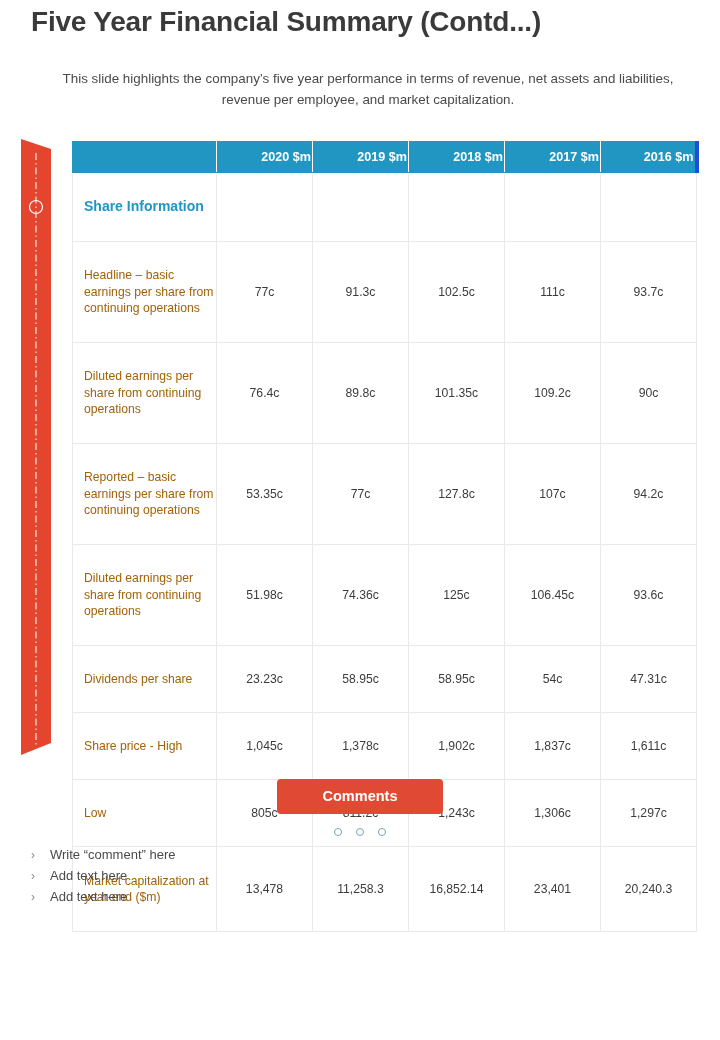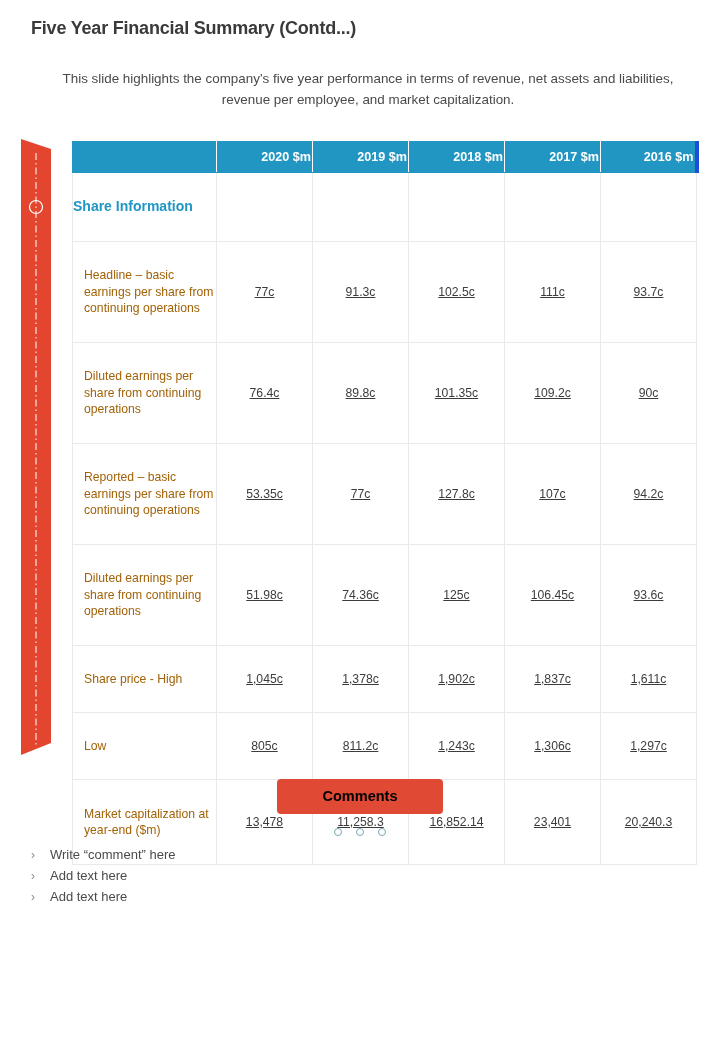--- a/index.html
+++ b/index.html
@@ -13,22 +13,22 @@
     position: relative;
     font-family: "Liberation Sans", sans-serif;
     color: #3c3c3c;
     overflow: hidden;
   }
 
   
   .slide-title {
     position: absolute;
     left: 31px;
-    top: 18px;
-    font-size: 18px;
+    top: 6px;
+    font-size: 28px;
     font-weight: bold;
     letter-spacing: -0.2px;
     color: #3a3a3a;
   }
   .slide-subtitle {
     position: absolute;
     left: 38px;
     top: 68px;
     width: 660px;
     font-size: 13.4px;
@@ -84,46 +84,45 @@
   td.label-cell {
     padding: 9px 0 9px 11px;
     line-height: 16.5px;
     text-align: left;
     color: #a16207;
   }
   td.value-cell {
     text-align: center;
     color: #3c3c3c;
     padding: 4px 3px;
-    text-decoration: underline;
   }
   td.section-cell {
     color: #2196c3;
     font-weight: bold;
     font-size: 14px;
     line-height: 19px;
-    padding: 9px 0 11px 0;
+    padding: 9px 0 11px 11px;
   }
   tr.section-row td { height: 48px; }
   tr.tall-row td    { height: 82px; }
   tr.short-row td   { height: 48px; }
   tr.market-row td  { height: 66px; }
 
   
   .comments-wrap {
     position: absolute;
     left: 0;
     top: 779px;
     width: 720px;
     text-align: center;
   }
   .comments-btn {
     display: inline-block;
     background: #e04a34;
-    color: #000000;
+    color: #ffffff;
     font-size: 14.5px;
     font-weight: bold;
     padding: 9px 46px 10px 46px;
     border-radius: 4px;
     border: none;
     cursor: pointer;
   }
   .dots {
     margin-top: 8px;
     text-align: center;
@@ -233,20 +232,28 @@
 
     <tr class="tall-row">
       <td class="label-cell">Diluted earnings per share from continuing operations</td>
       <td class="value-cell">51.98c</td>
       <td class="value-cell">74.36c</td>
       <td class="value-cell">125c</td>
       <td class="value-cell">106.45c</td>
       <td class="value-cell">93.6c</td>
     </tr>
 
+    <tr class="short-row">
+      <td class="label-cell">Dividends per share</td>
+      <td class="value-cell">23.23c</td>
+      <td class="value-cell">58.95c</td>
+      <td class="value-cell">58.95c</td>
+      <td class="value-cell">54c</td>
+      <td class="value-cell">47.31c</td>
+    </tr>
 
     <tr class="short-row">
       <td class="label-cell">Share price - High</td>
       <td class="value-cell">1,045c</td>
       <td class="value-cell">1,378c</td>
       <td class="value-cell">1,902c</td>
       <td class="value-cell">1,837c</td>
       <td class="value-cell">1,611c</td>
     </tr>
 

